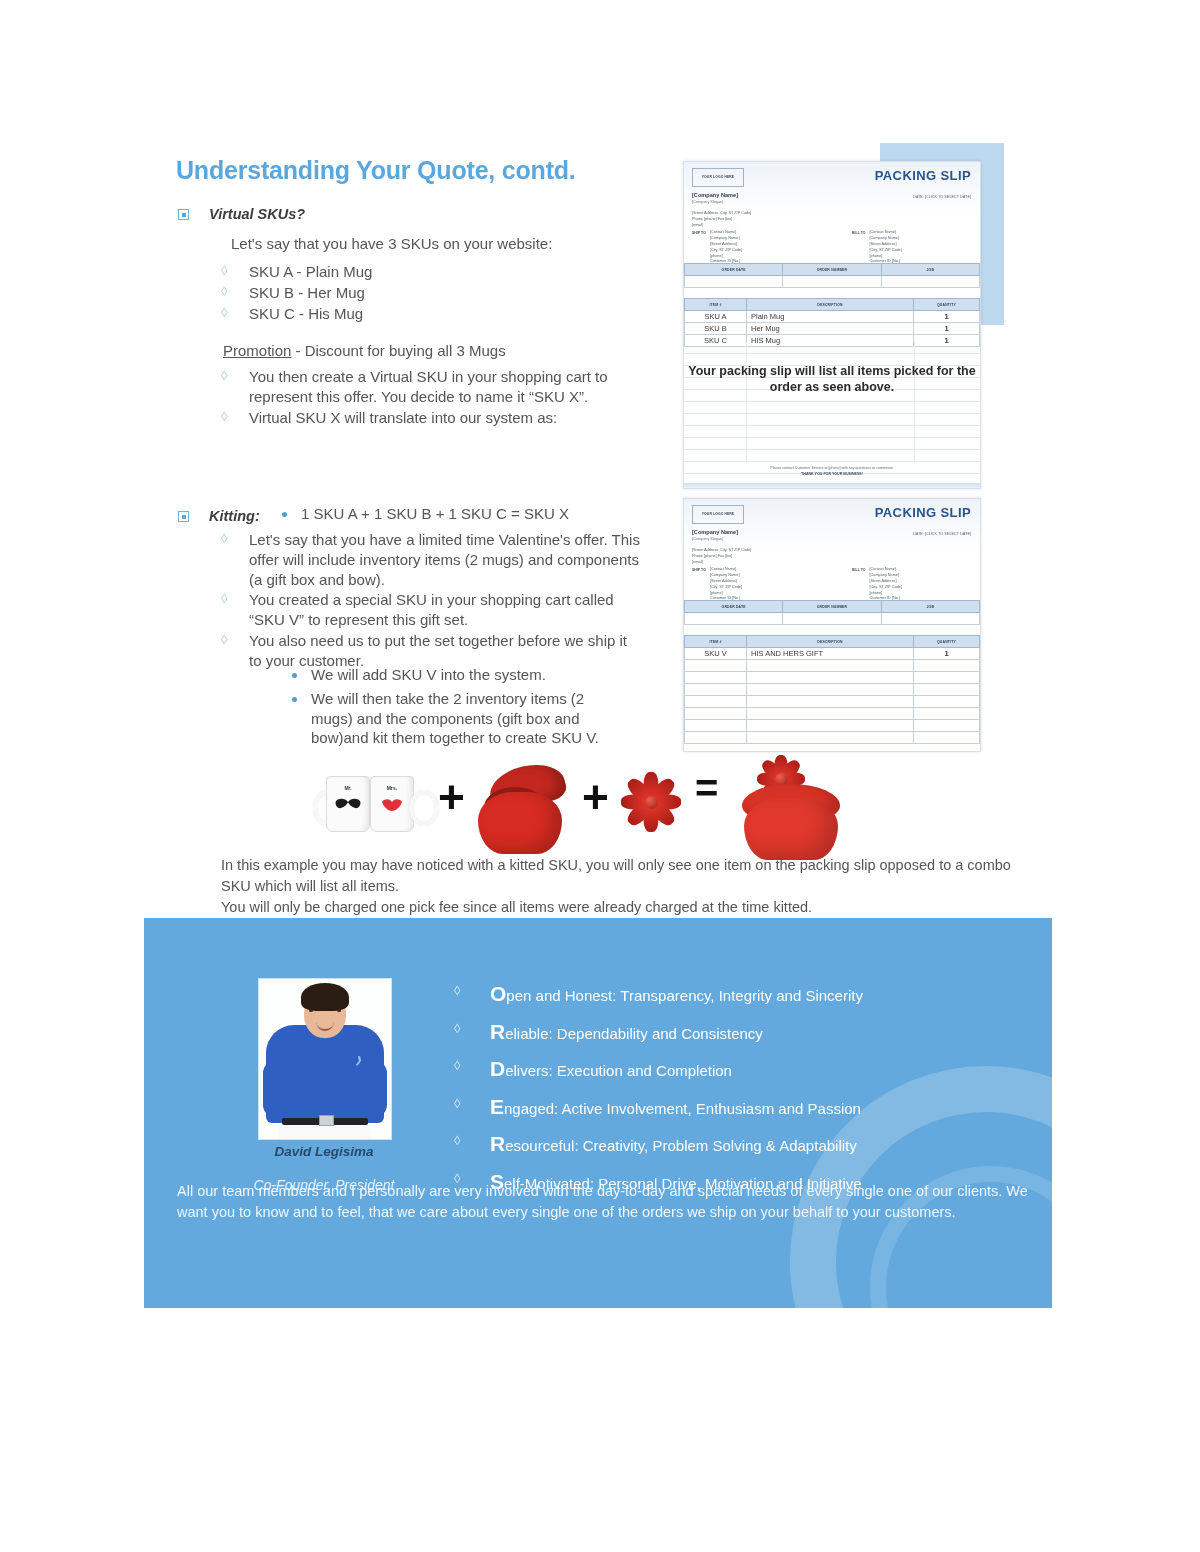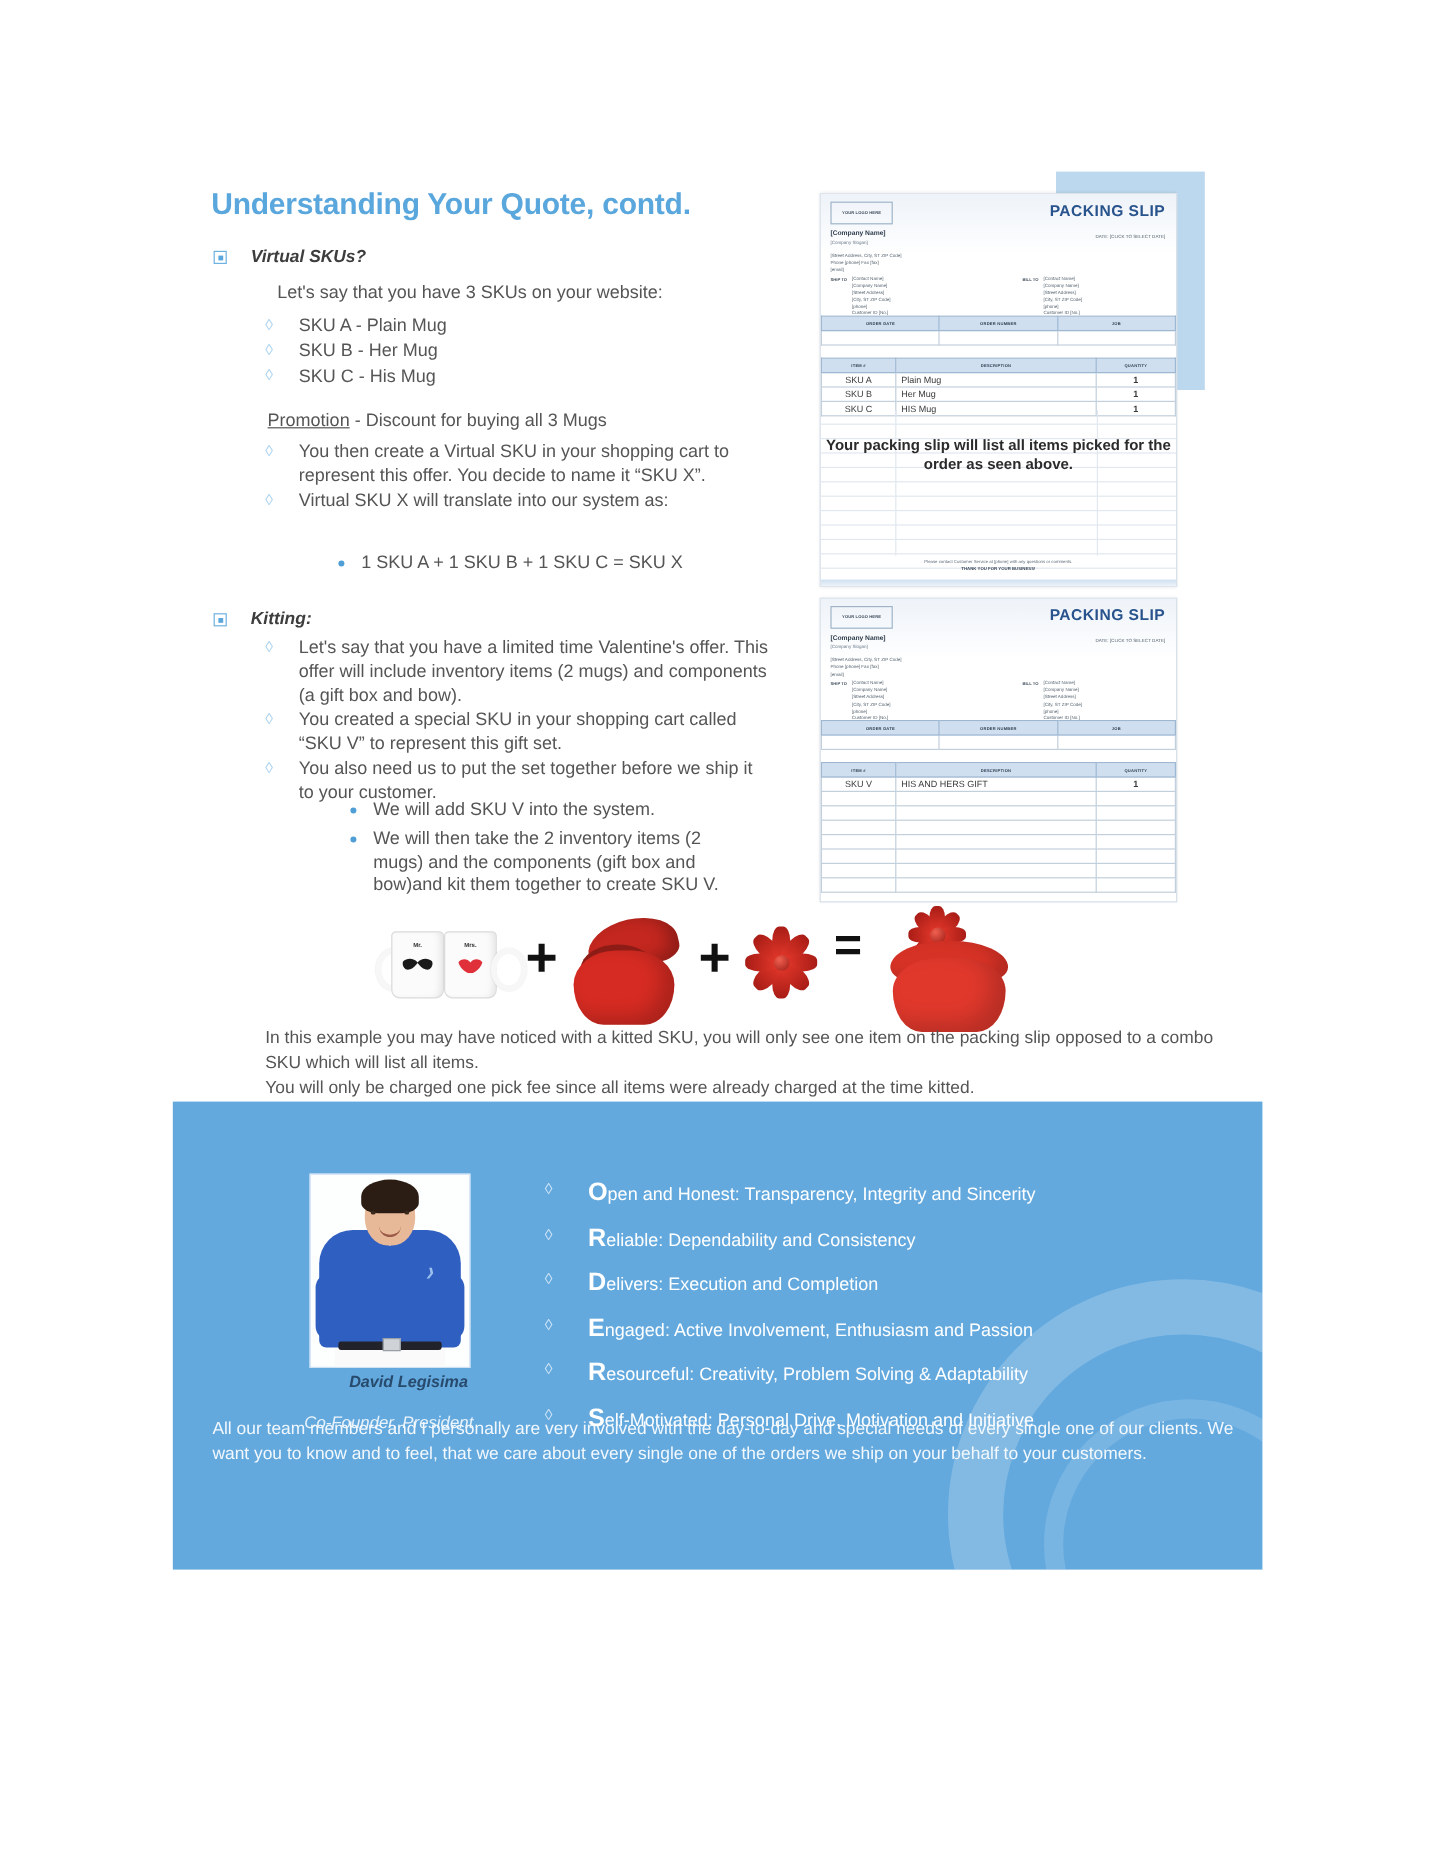--- a/index.html
+++ b/index.html
@@ -203,21 +203,21 @@
     position:absolute;left:50%;top:-2px;margin-left:-16px;width:32px;height:22px;
     background:#f2f2f2;clip-path:polygon(0 0,100% 0,50% 70%);
   }
   .ph-logo{position:absolute;right:22px;top:30px;font-size:9px;color:#9bc0ef;font-style:italic;}
   .ph-belt{position:absolute;left:50%;bottom:14px;width:86px;height:7px;margin-left:-43px;background:#21222a;border-radius:2px;}
   .ph-buckle{position:absolute;left:50%;bottom:13px;width:13px;height:9px;margin-left:-6px;background:#cfd3d8;border:1px solid #9aa0a8;}
   .ph-pants{position:absolute;left:50%;bottom:0;width:92px;height:16px;margin-left:-46px;background:#fafafa;}
   .ph-arm{position:absolute;bottom:22px;width:24px;height:56px;background:#2f5fc0;border-radius:12px;}
 
   .cap-name{
-    position:absolute;left:114px;top:226px;width:132px;text-align:right;
+    position:absolute;left:114px;top:226px;width:132px;text-align:center;
     font-size:13.5px;font-weight:bold;font-style:italic;color:#274a6d;
   }
   .cap-role{
     position:absolute;left:88px;top:244px;width:184px;text-align:center;
     font-size:14px;font-style:italic;color:#e9f3fb;margin-top:15px;
   }
 
   ul.values{list-style:none;margin:0;padding:0;position:absolute;left:310px;top:64px;}
   ul.values > li{
     position:relative;padding-left:36px;margin-bottom:14.5px;
@@ -255,21 +255,21 @@
 
   <div class="plain" style="left:223px;top:341px;">
     <span class="uline">Promotion</span><span> - Discount for buying all 3 Mugs</span>
   </div>
 
   <ul class="dia" style="left:215px;top:367px;width:420px;">
     <li>You then create a Virtual SKU in your shopping cart to represent this offer. You decide to name it “SKU X”.</li>
     <li>Virtual SKU X will translate into our system as:</li>
   </ul>
 
-  <ul class="dot" style="position:absolute;left:275px;top:459px;">
+  <ul class="dot" style="position:absolute;left:275px;top:504px;">
     <li>1 SKU A + 1 SKU B + 1 SKU C = SKU X</li>
   </ul>
 
   <div class="sq-head" style="left:178px;top:508px;">
     <span class="sq-icon"></span>
     <span class="sq-label">Kitting:</span>
   </div>
 
   <ul class="dia" style="left:215px;top:530px;width:425px;">
     <li>Let's say that you have a limited time Valentine's offer. This offer will include inventory items (2 mugs) and components (a gift box and bow).</li>

